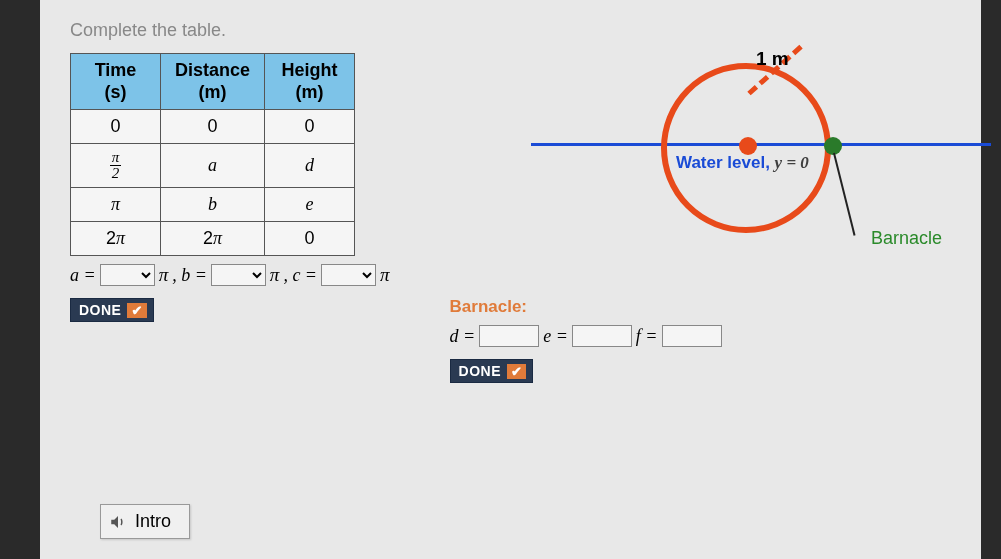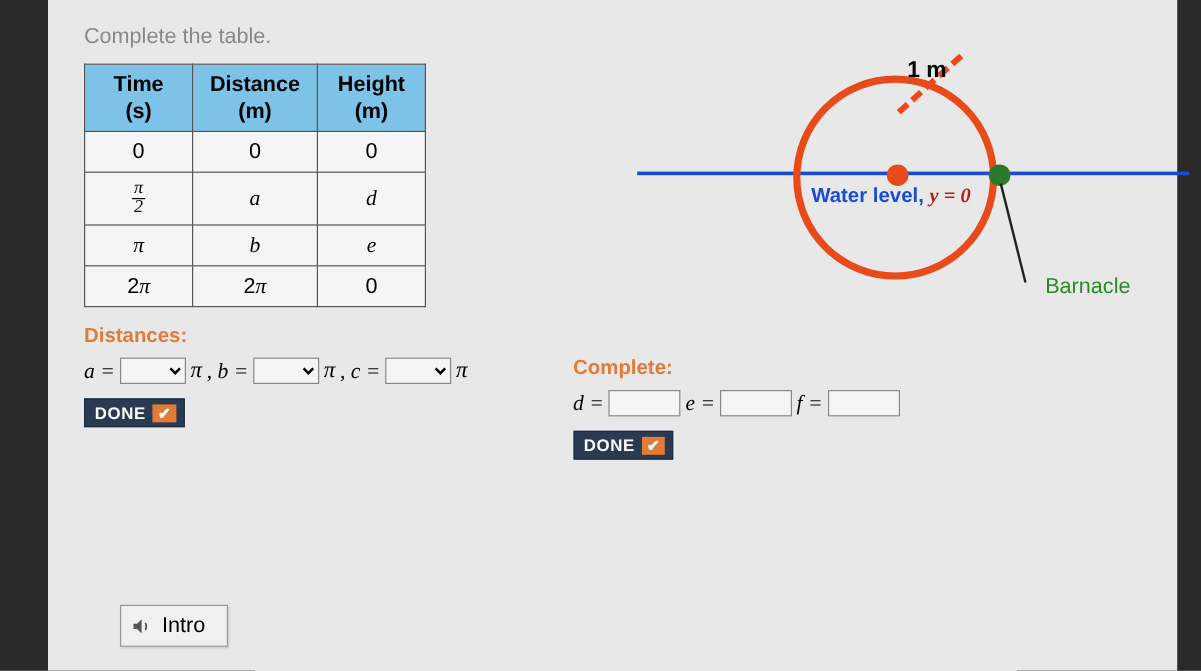--- a/index.html
+++ b/index.html
@@ -19,21 +19,21 @@
     height: 100%;
     position: relative;
   }
   .title {
     color: #888;
     font-size: 18px;
     margin-bottom: 12px;
   }
   .content {
     display: flex;
-    gap: 88px;
+    gap: 60px;
   }
   .left { flex: 0 0 auto; }
   .right { flex: 1; position: relative; }
   table.data {
     border-collapse: collapse;
     background: #f5f5f5;
   }
   table.data th, table.data td {
     border: 1.5px solid #555;
     padding: 6px 14px;
@@ -165,21 +165,21 @@
   }
   .lbl-1m {
     position: absolute; top: -5px; left: 185px;
     font-weight: bold; font-size: 19px;
   }
   .lbl-water {
     position: absolute; top: 100px; left: 105px;
     font-weight: bold; color: #1a4bd6; font-size: 17px;
     white-space: nowrap;
   }
-  .lbl-water .italic { color: #b91c1c; }
+  .lbl-water .italic { color: #404040; }
   .lbl-barnacle {
     position: absolute; top: 175px; left: 300px;
     color: #2a8a2a; font-weight: normal; font-size: 18px;
   }
   .heights-block { margin-top: 10px; }
   .frac {
     display: inline-block;
     text-align: center;
     vertical-align: middle;
     font-family: 'Times New Roman', serif;
@@ -222,21 +222,20 @@
           <td class="italic">e</td>
         </tr>
         <tr>
           <td>2<span class="italic">π</span></td>
           <td>2<span class="italic">π</span></td>
           <td>0</td>
         </tr>
       </tbody>
         </table>
 
-      <div class="section-label">Distances:</div>
       <div class="eqrow">
         <span class="italic">a =</span>
         <select class="ans"></select>
         <span class="pi">π</span>
         <span class="italic">, b =</span>
         <select class="ans"></select>
         <span class="pi">π</span>
         <span class="italic">, c =</span>
         <select class="ans"></select>
         <span class="pi">π</span>
@@ -257,21 +256,21 @@
         <div class="barnacle-line"></div>
         <div class="lbl-1m">1 m</div>
         <div class="lbl-water">
           <span>Water level,</span>
           <span class="italic">y = 0</span>
         </div>
         <div class="lbl-barnacle">Barnacle</div>
       </div>
 
       <div class="heights-block">
-        <div class="section-label">Complete:</div>
+        <div class="section-label">Barnacle:</div>
         <div class="eqrow">
           <span class="italic">d =</span>
           <input class="ans" style="">
           <span class="italic">e =</span>
           <input class="ans" style="">
           <span class="italic">f =</span>
           <input class="ans" style="">
         </div>
         <div class="done-btn">
           <span>DONE</span>

